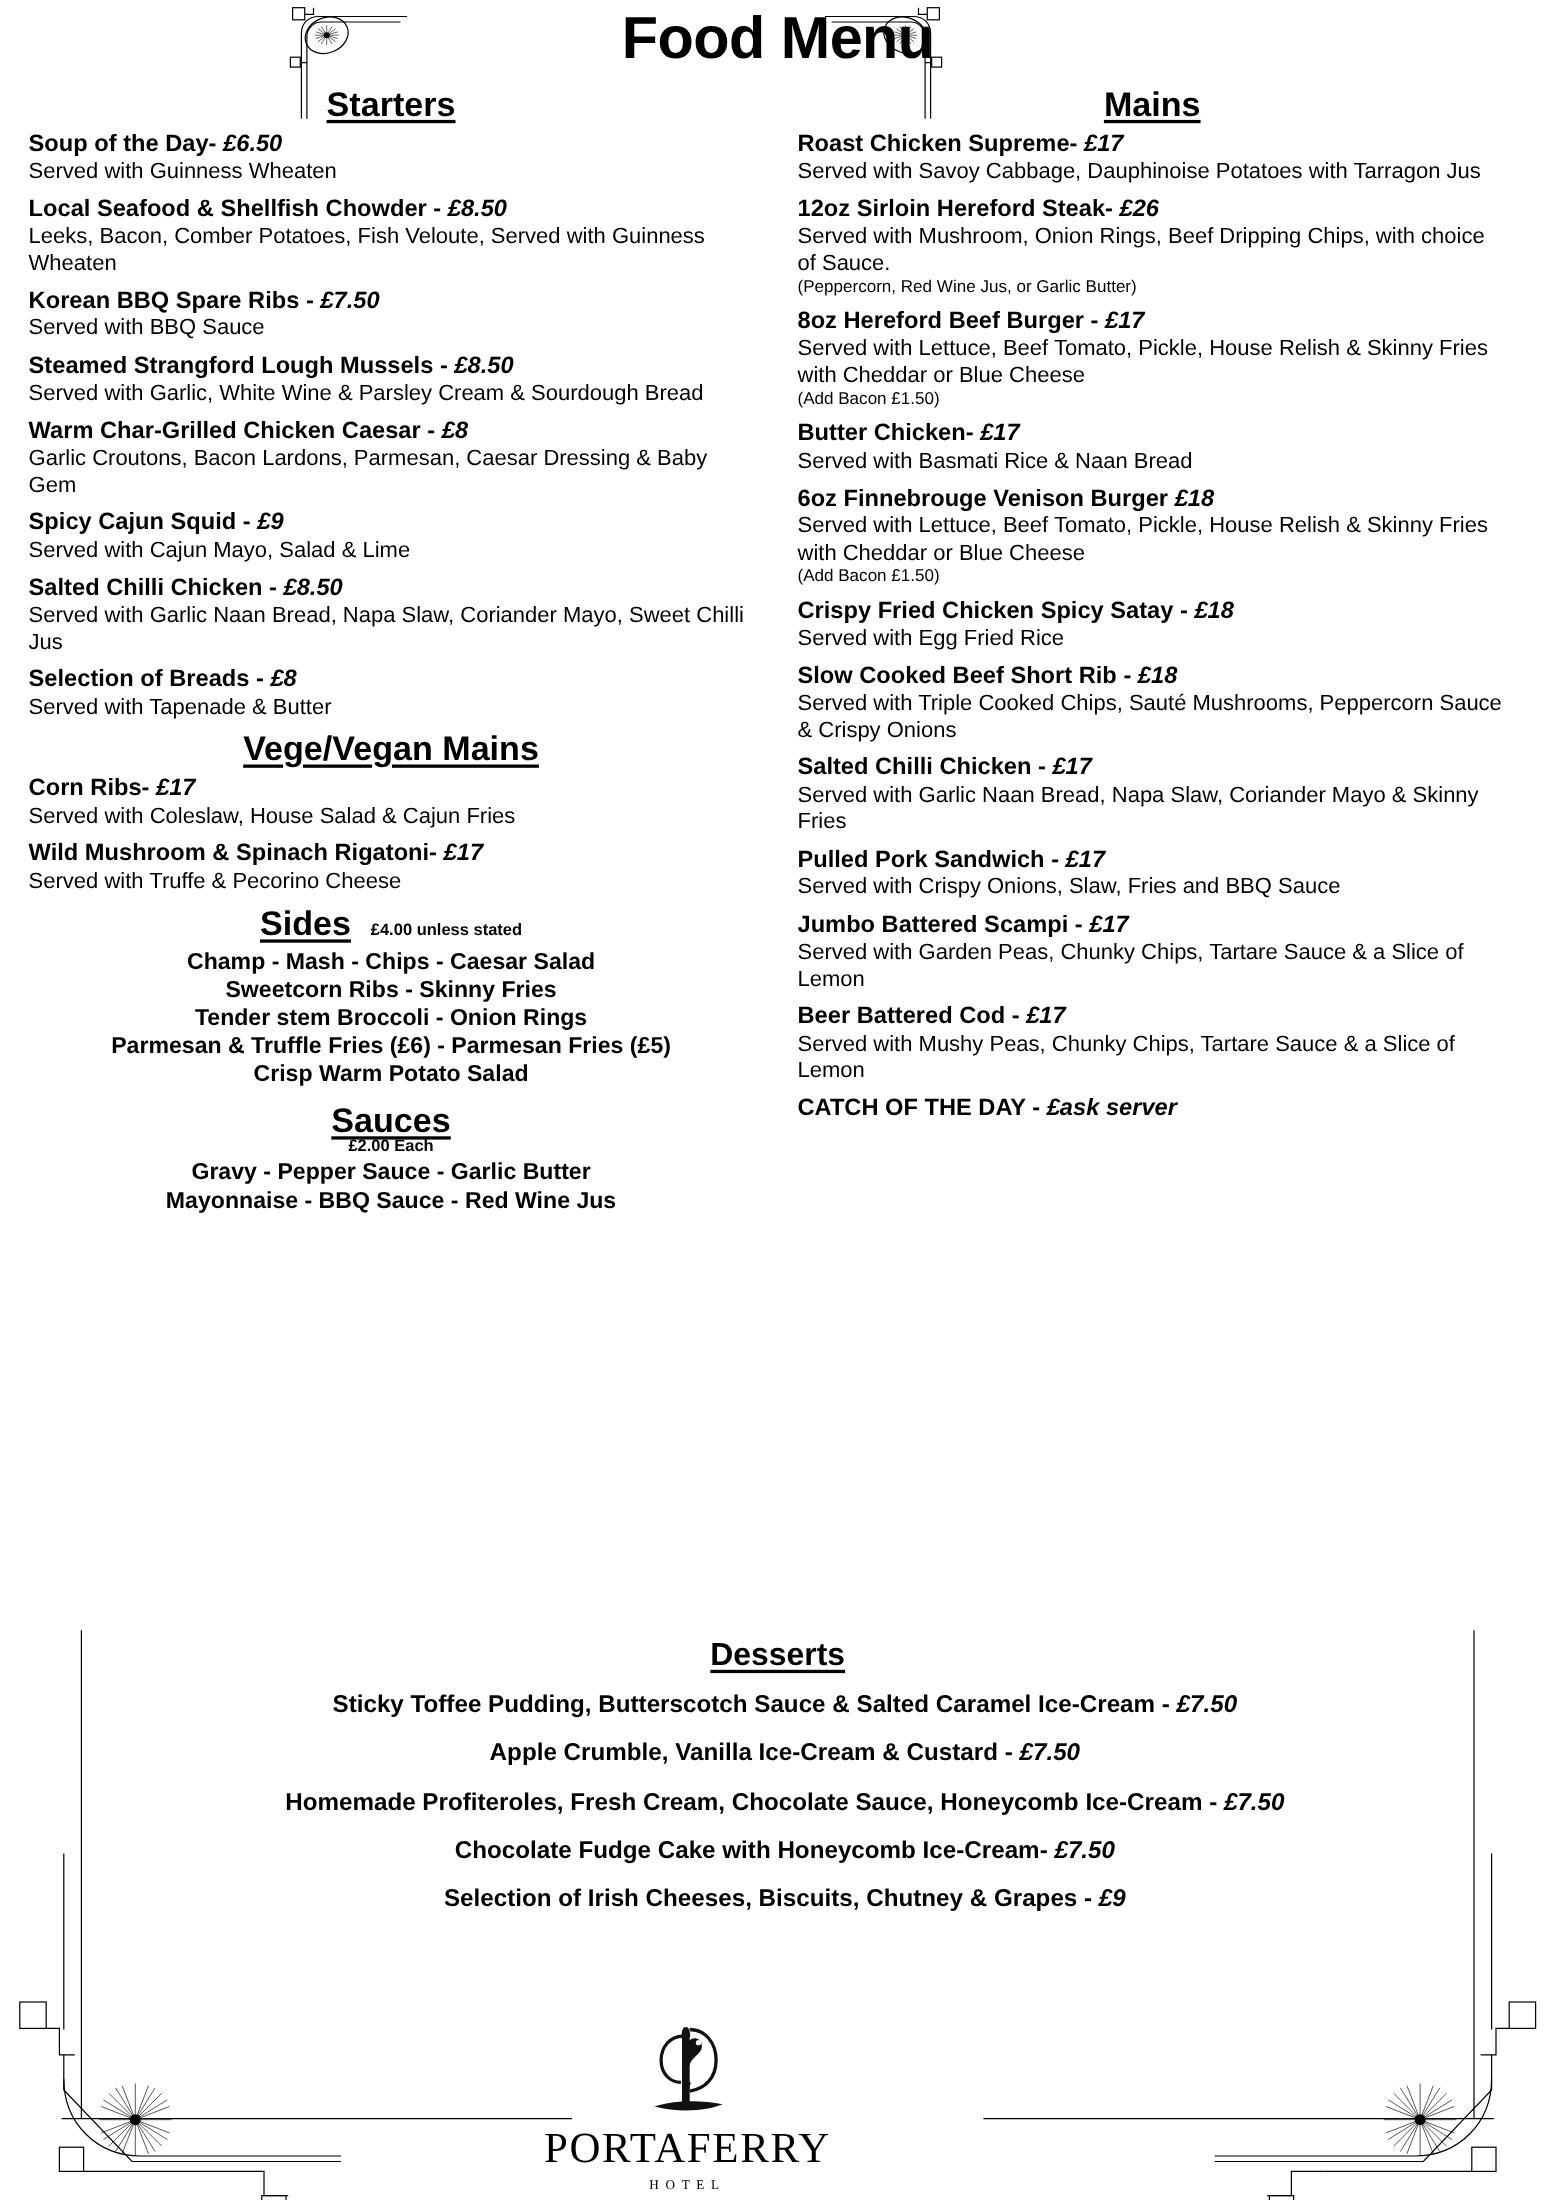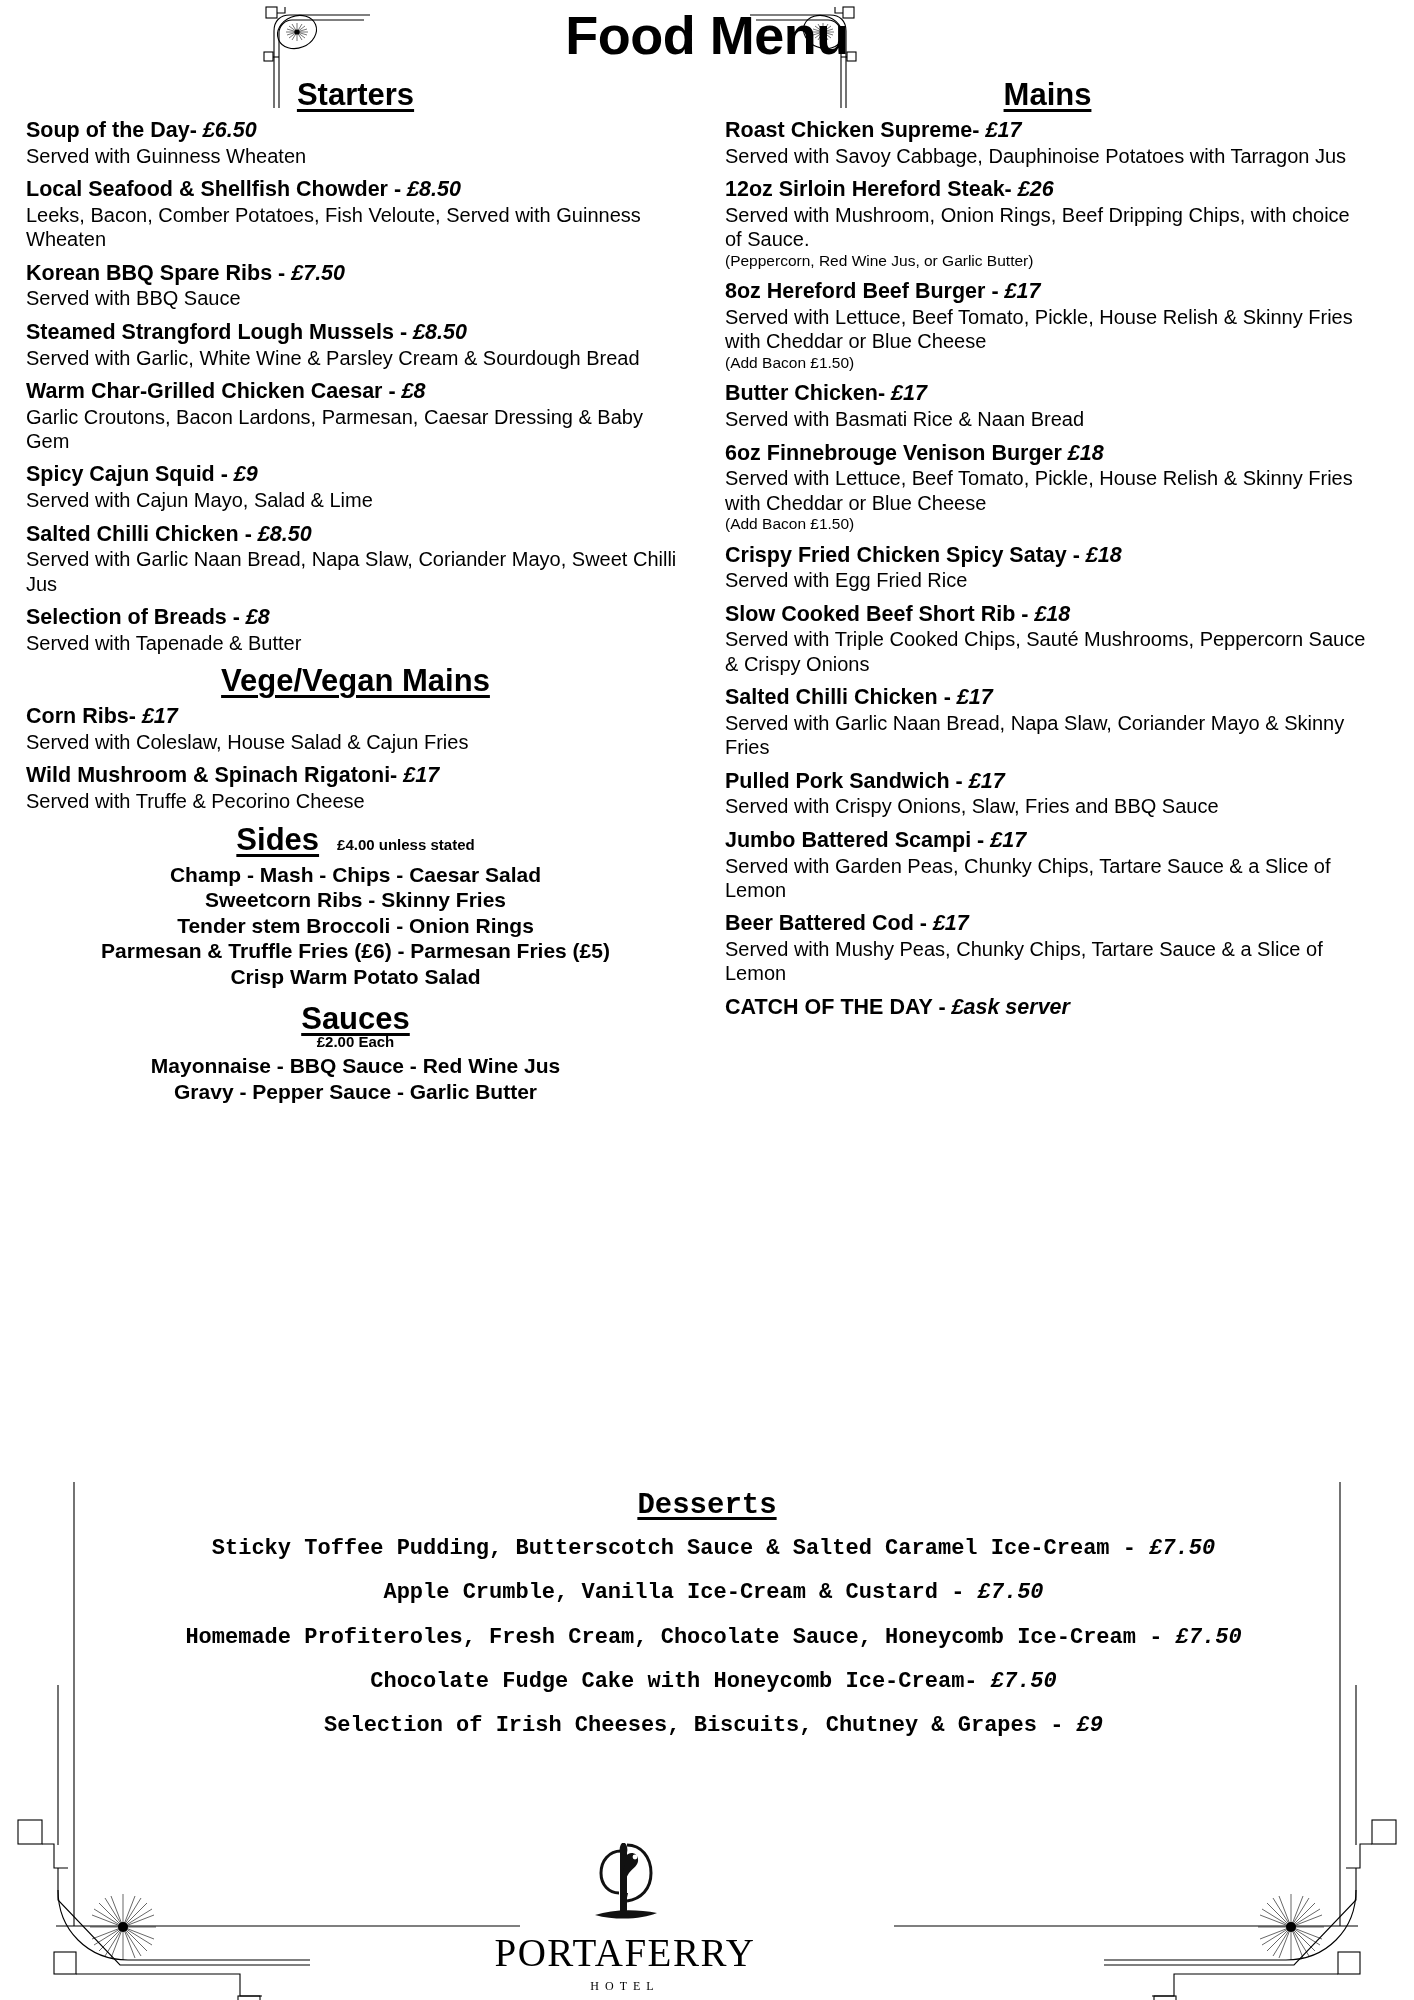--- a/index.html
+++ b/index.html
@@ -122,21 +122,20 @@
   }
   .center-list div { white-space: nowrap; }
 
   
   .desserts {
     position: absolute;
     left: 0;
     top: 1490px;
     width: 1414px;
     text-align: center;
-    font-family: Liberation Mono, monospace;
   }
   .desserts .section-head { font-size: 29px; margin-bottom: 14px; }
   .dessert-line {
     font-size: 22px;
     font-weight: bold;
     line-height: 1.2;
     margin: 0 0 18px 0;
     padding-left: 13px;
   }
   .dessert-line .price { font-style: italic; }
@@ -301,22 +300,22 @@
         <div>Champ - Mash - Chips - Caesar Salad</div>
         <div>Sweetcorn Ribs - Skinny Fries</div>
         <div>Tender stem Broccoli - Onion Rings</div>
         <div>Parmesan &amp; Truffle Fries (£6) - Parmesan Fries (£5)</div>
         <div>Crisp Warm Potato Salad</div>
       </div>
 
     <div class="section-head" style="margin-top:12px;margin-bottom:0">Sauces</div>
     <span class="section-note center">£2.00 Each</span>
     <div class="center-list" id="sauces-lines">
+        <div>Gravy - Pepper Sauce - Garlic Butter</div>
         <div>Mayonnaise - BBQ Sauce - Red Wine Jus</div>
-        <div>Gravy - Pepper Sauce - Garlic Butter</div>
       </div>
 
   </div>
 
   <div class="col col-right">
     <div class="section-head">Mains</div>
     <div id="mains-list">
         <div class="item">
           <div class="item-name"><span>Roast Chicken Supreme</span><span>- </span><span class="price">£17</span></div>
           <div class="item-desc">Served with Savoy Cabbage, Dauphinoise Potatoes with Tarragon Jus</div>

